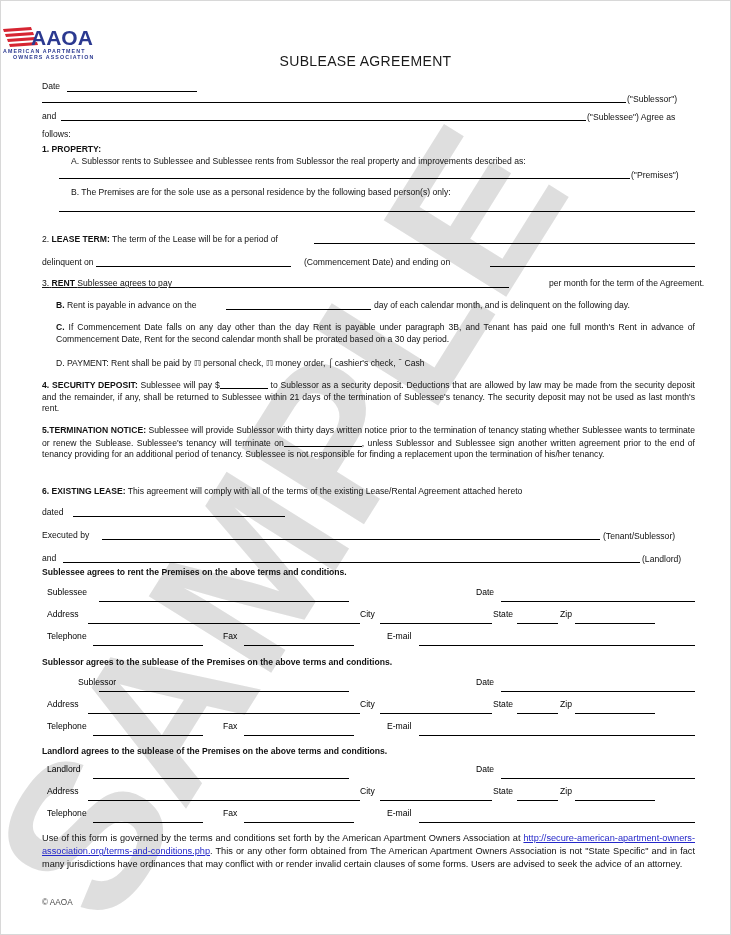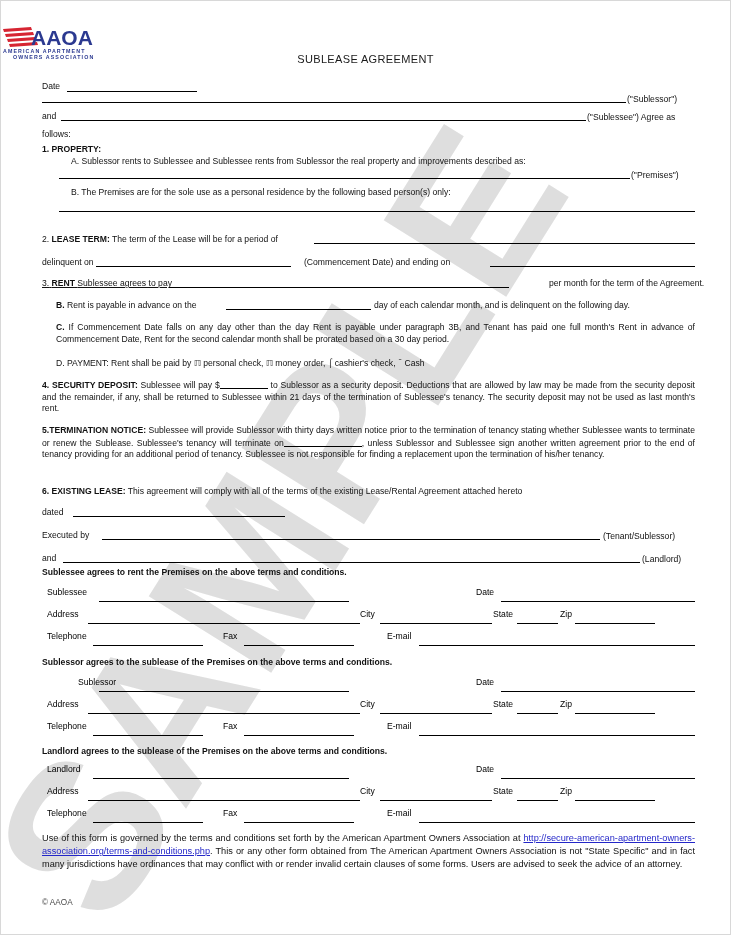--- a/index.html
+++ b/index.html
@@ -57,21 +57,21 @@
     top: 24px;
     width: 130px;
   }
   .logo svg { display: block; }
   .doc-title {
     position: absolute;
     left: 0;
     right: 0;
     top: 52px;
     text-align: center;
-    font-size: 11px;
+    font-size: 14px;
     letter-spacing: 0.35px;
     color: #1a1a1a;
   }
   
   .blk {
     position: absolute;
     font-size: 8.6px;
     line-height: 11.6px;
     color: #111;
     text-align: justify;

